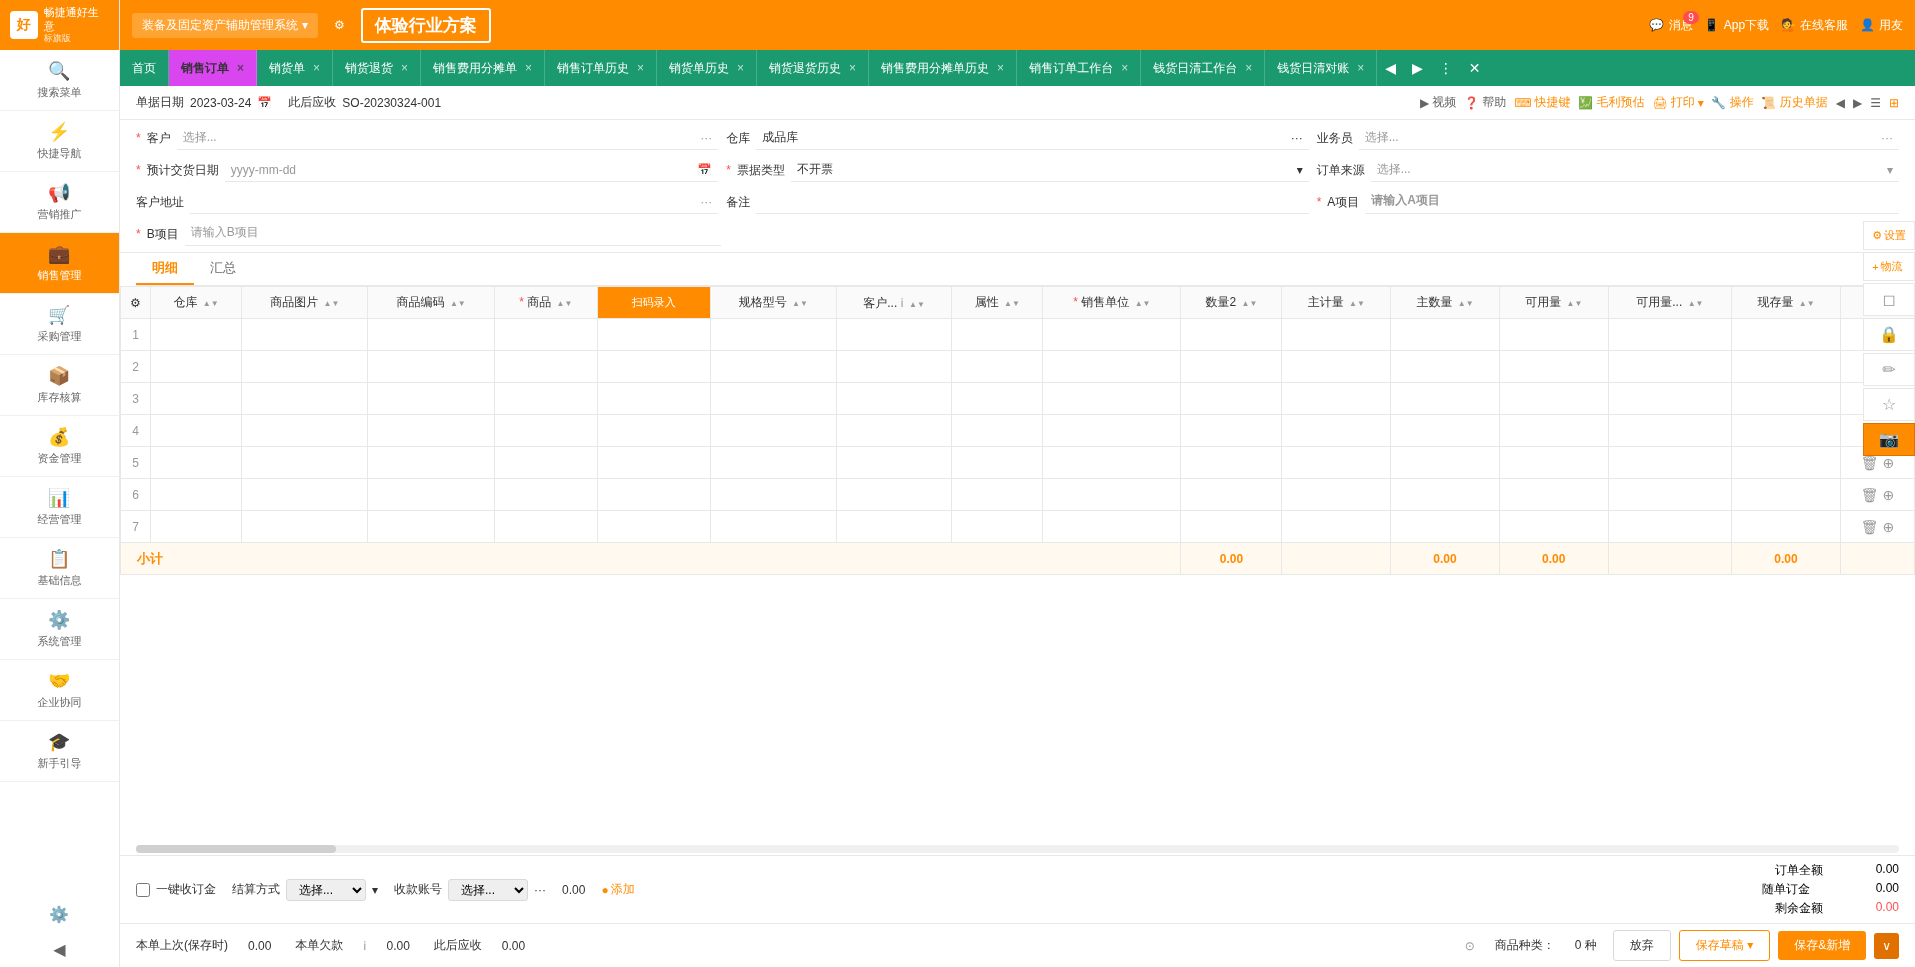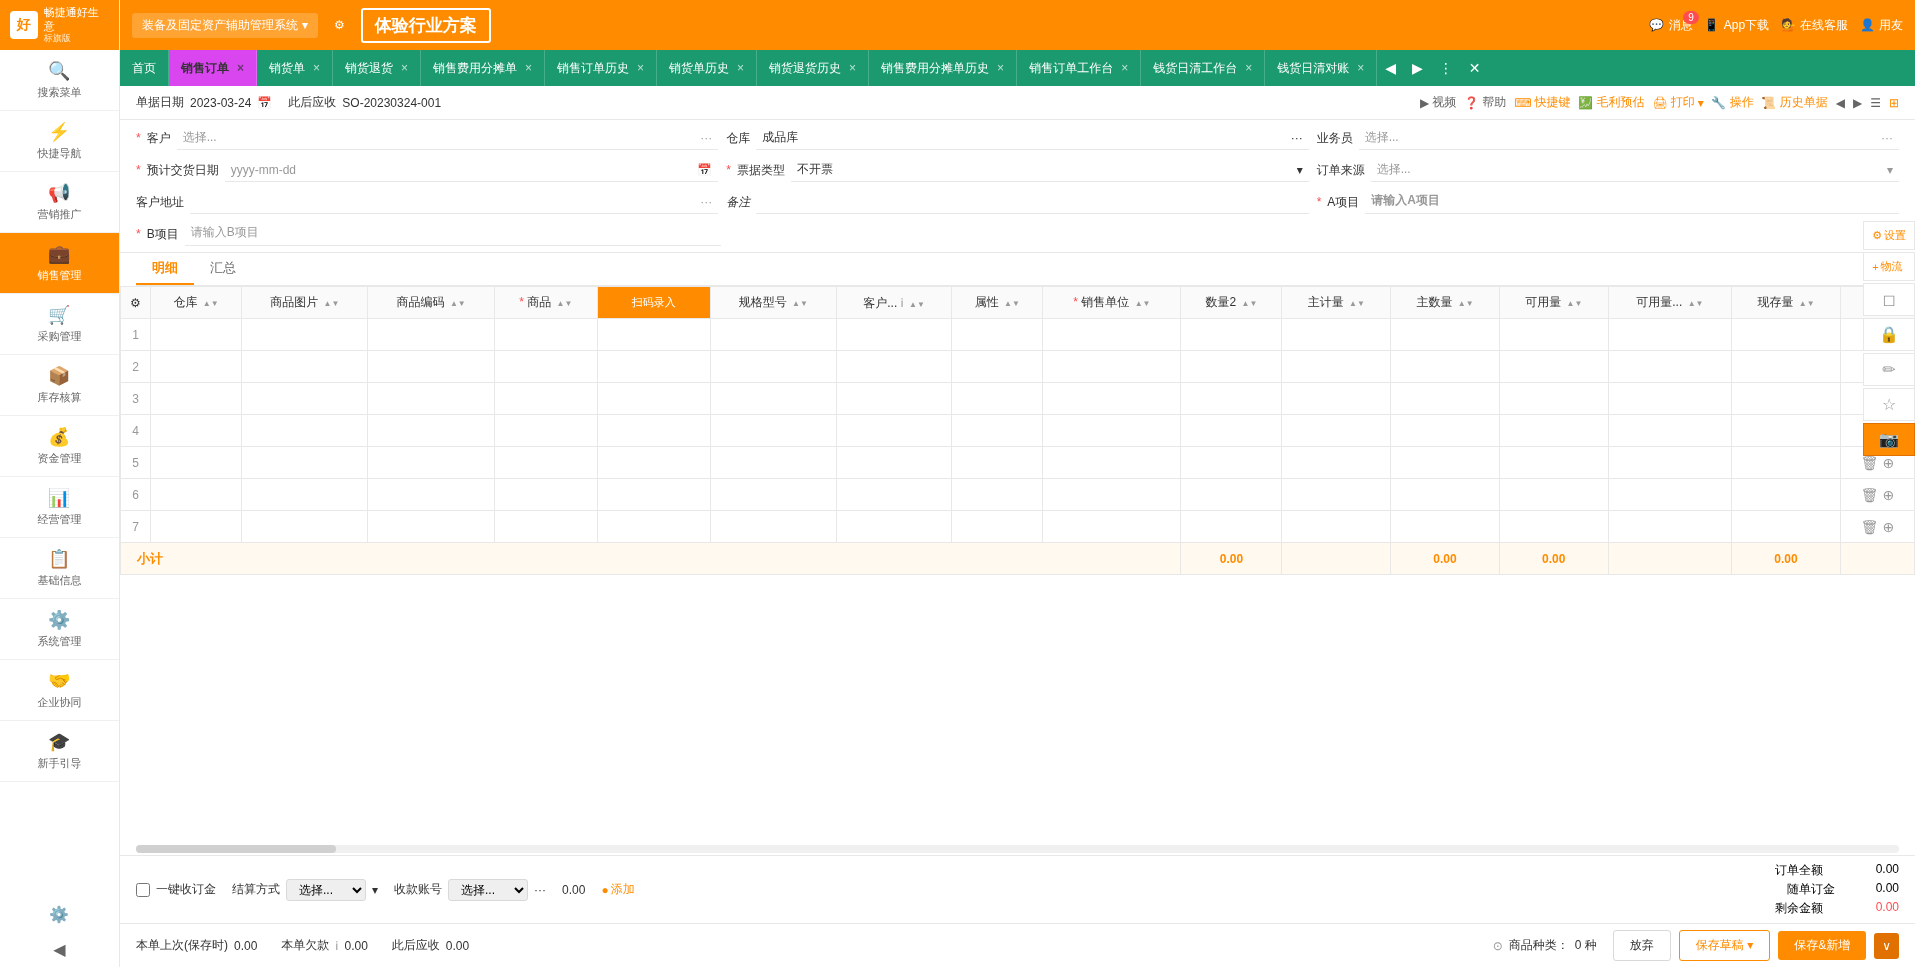--- a/index.html
+++ b/index.html
@@ -69,21 +69,21 @@
 
     
     .bottom-toolbar { border-top: 1px solid #e8e8e8; padding: 6px 16px; background: #fff; display: flex; align-items: center; gap: 16px; flex-shrink: 0; }
     .checkout-field { display: flex; align-items: center; gap: 6px; font-size: 12px; color: #333; }
     .checkout-checkbox { width: 14px; height: 14px; }
     .checkout-select { border: 1px solid #d9d9d9; padding: 2px 8px; border-radius: 3px; font-size: 12px; min-width: 80px; }
     .add-btn { color: #ff8c00; cursor: pointer; display: flex; align-items: center; gap: 2px; }
 
     
     .status-bar { background: #fff; border-top: 1px solid #e8e8e8; padding: 6px 16px; display: flex; align-items: center; gap: 24px; flex-shrink: 0; }
-    .status-field { display: flex; align-items: center; gap: 6px; font-size: 12px; color: #333; }
+    .status-field { display: flex; align-items: center; gap: 20px; font-size: 12px; color: #333; }
 
     
     .bottom-actions { display: flex; align-items: center; gap: 8px; }
     .btn-discard { border: 1px solid #d9d9d9; background: #fff; color: #333; padding: 6px 16px; border-radius: 3px; cursor: pointer; font-size: 12px; }
     .btn-save-draft { border: 1px solid #ff8c00; background: #fff; color: #ff8c00; padding: 6px 16px; border-radius: 3px; cursor: pointer; font-size: 12px; }
     .btn-save-new { background: #ff8c00; color: #fff; border: none; padding: 6px 16px; border-radius: 3px; cursor: pointer; font-size: 12px; }
     .btn-save-new-arrow { background: #e07000; color: #fff; border: none; padding: 6px 8px; border-radius: 3px; cursor: pointer; font-size: 12px; }
 
     .scrollbar-area { height: 8px; background: #f0f0f0; margin: 0 16px; border-radius: 4px; }
     .scrollbar-thumb { width: 200px; height: 8px; background: #d0d0d0; border-radius: 4px; }
@@ -374,21 +374,21 @@
     </div>
 
     <div style="padding:4px 16px; background:#fff; display:flex; align-items:center; gap:8px;">
       <div style="flex:1; display:flex; align-items:center; gap:6px;">
         <span style="font-size:12px; color:#333; white-space:nowrap;">客户地址</span>
         <div style="flex:1; border-bottom:1px solid #e8e8e8; min-height:24px; padding:2px 6px; color:#999; cursor:pointer; display:flex; align-items:center; justify-content:flex-end;">
           <span>···</span>
         </div>
       </div>
       <div style="flex:1; display:flex; align-items:center; gap:6px;">
-        <span style="font-size:12px; color:#333; white-space:nowrap;font-style:italic;">备注</span>
+        <span style="font-size:12px; color:#333; white-space:nowrap;">备注</span>
         <div style="flex:1; border-bottom:1px solid #e8e8e8; min-height:24px; padding:2px 6px; cursor:text;"></div>
       </div>
       <div style="flex:1; display:flex; align-items:center; gap:6px;">
         <span style="color:#ff4d4f; font-size:12px;">*</span>
         <span style="font-size:12px; color:#333; white-space:nowrap;">A项目</span>
         <div style="flex:1; border-bottom:1px solid #e8e8e8; min-height:24px; padding:2px 6px; color:#999; cursor:text;font-weight:bold;">
           <span>请输入A项目</span>
         </div>
       </div>
     </div>
@@ -712,21 +712,21 @@
       <div class="add-btn">
         <span style="color:#ff8c00;">●</span>
         <span style="color:#ff8c00;">添加</span>
       </div>
 
       <div style="margin-left:auto; display:flex; flex-direction:column; gap:2px; font-size:12px;">
         <div style="display:flex; gap:16px; justify-content:flex-end;">
           <span>订单全额</span>
           <span style="min-width:60px;text-align:right;">0.00</span>
         </div>
-        <div style="display:flex; gap:4px; justify-content:flex-end;">
+        <div style="display:flex; gap:29px; justify-content:flex-end;">
           <span>随单订金</span>
           <span style="min-width:60px;text-align:right;">0.00</span>
         </div>
         <div style="display:flex; gap:16px; justify-content:flex-end;">
           <span>剩余金额</span>
           <span style="min-width:60px;text-align:right;color:#ff4d4f;">0.00</span>
         </div>
       </div>
     </div>
 

